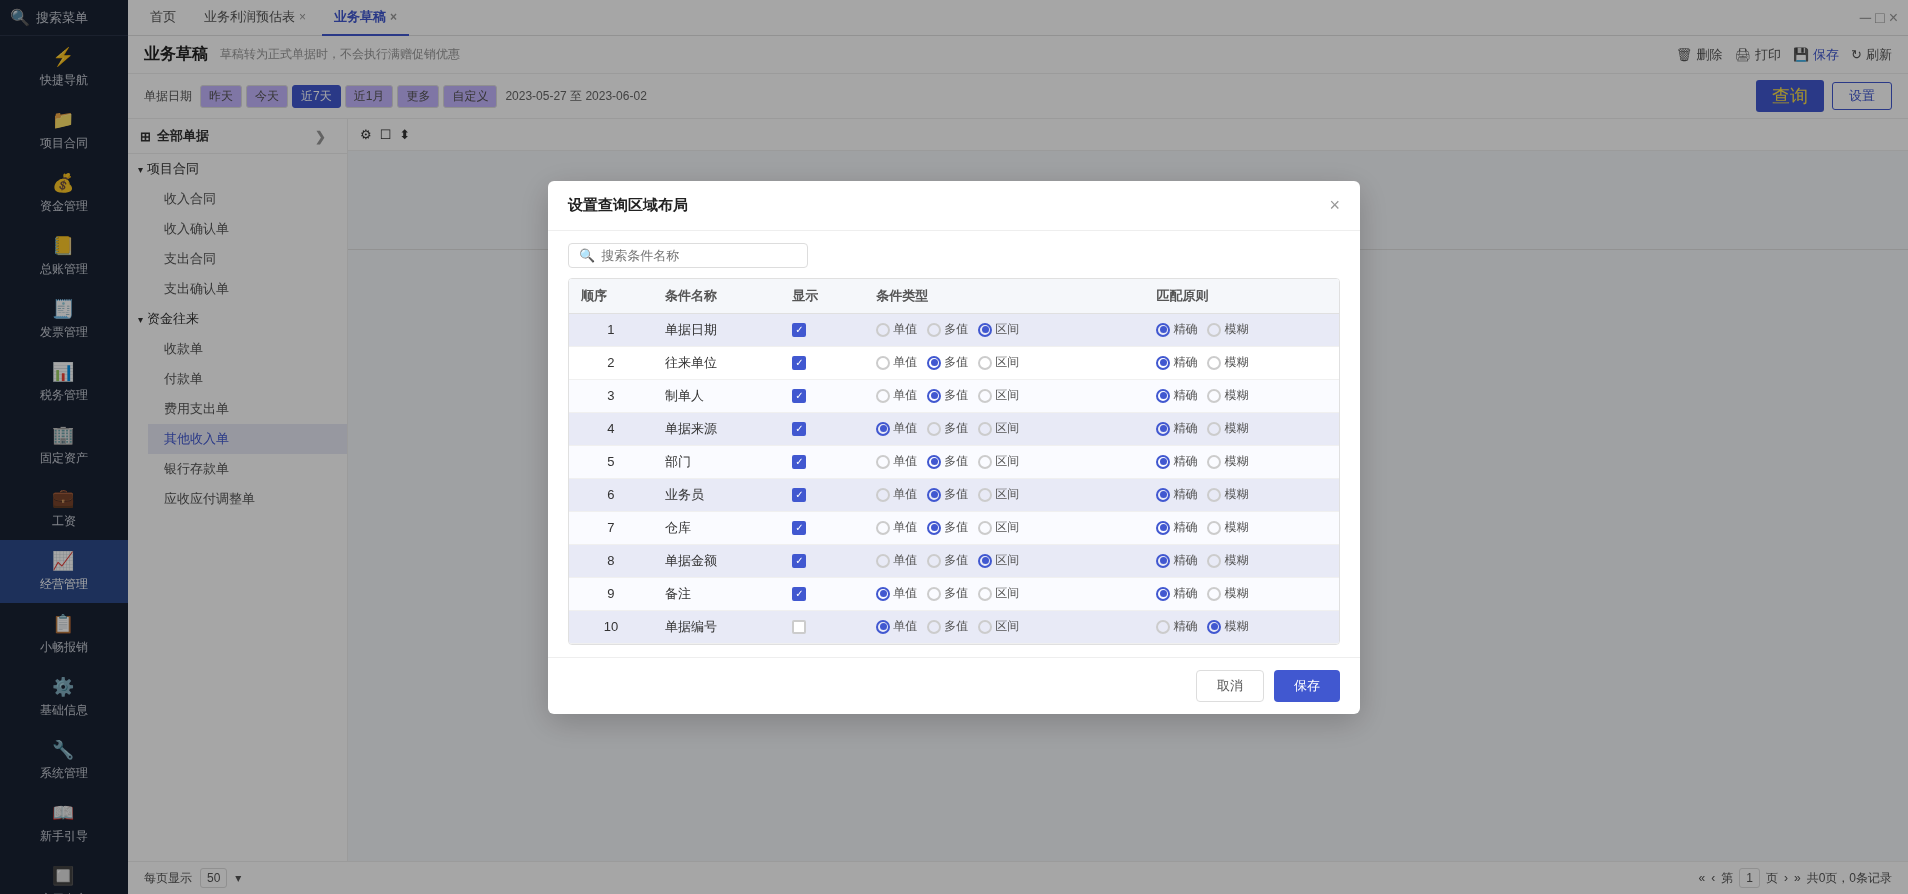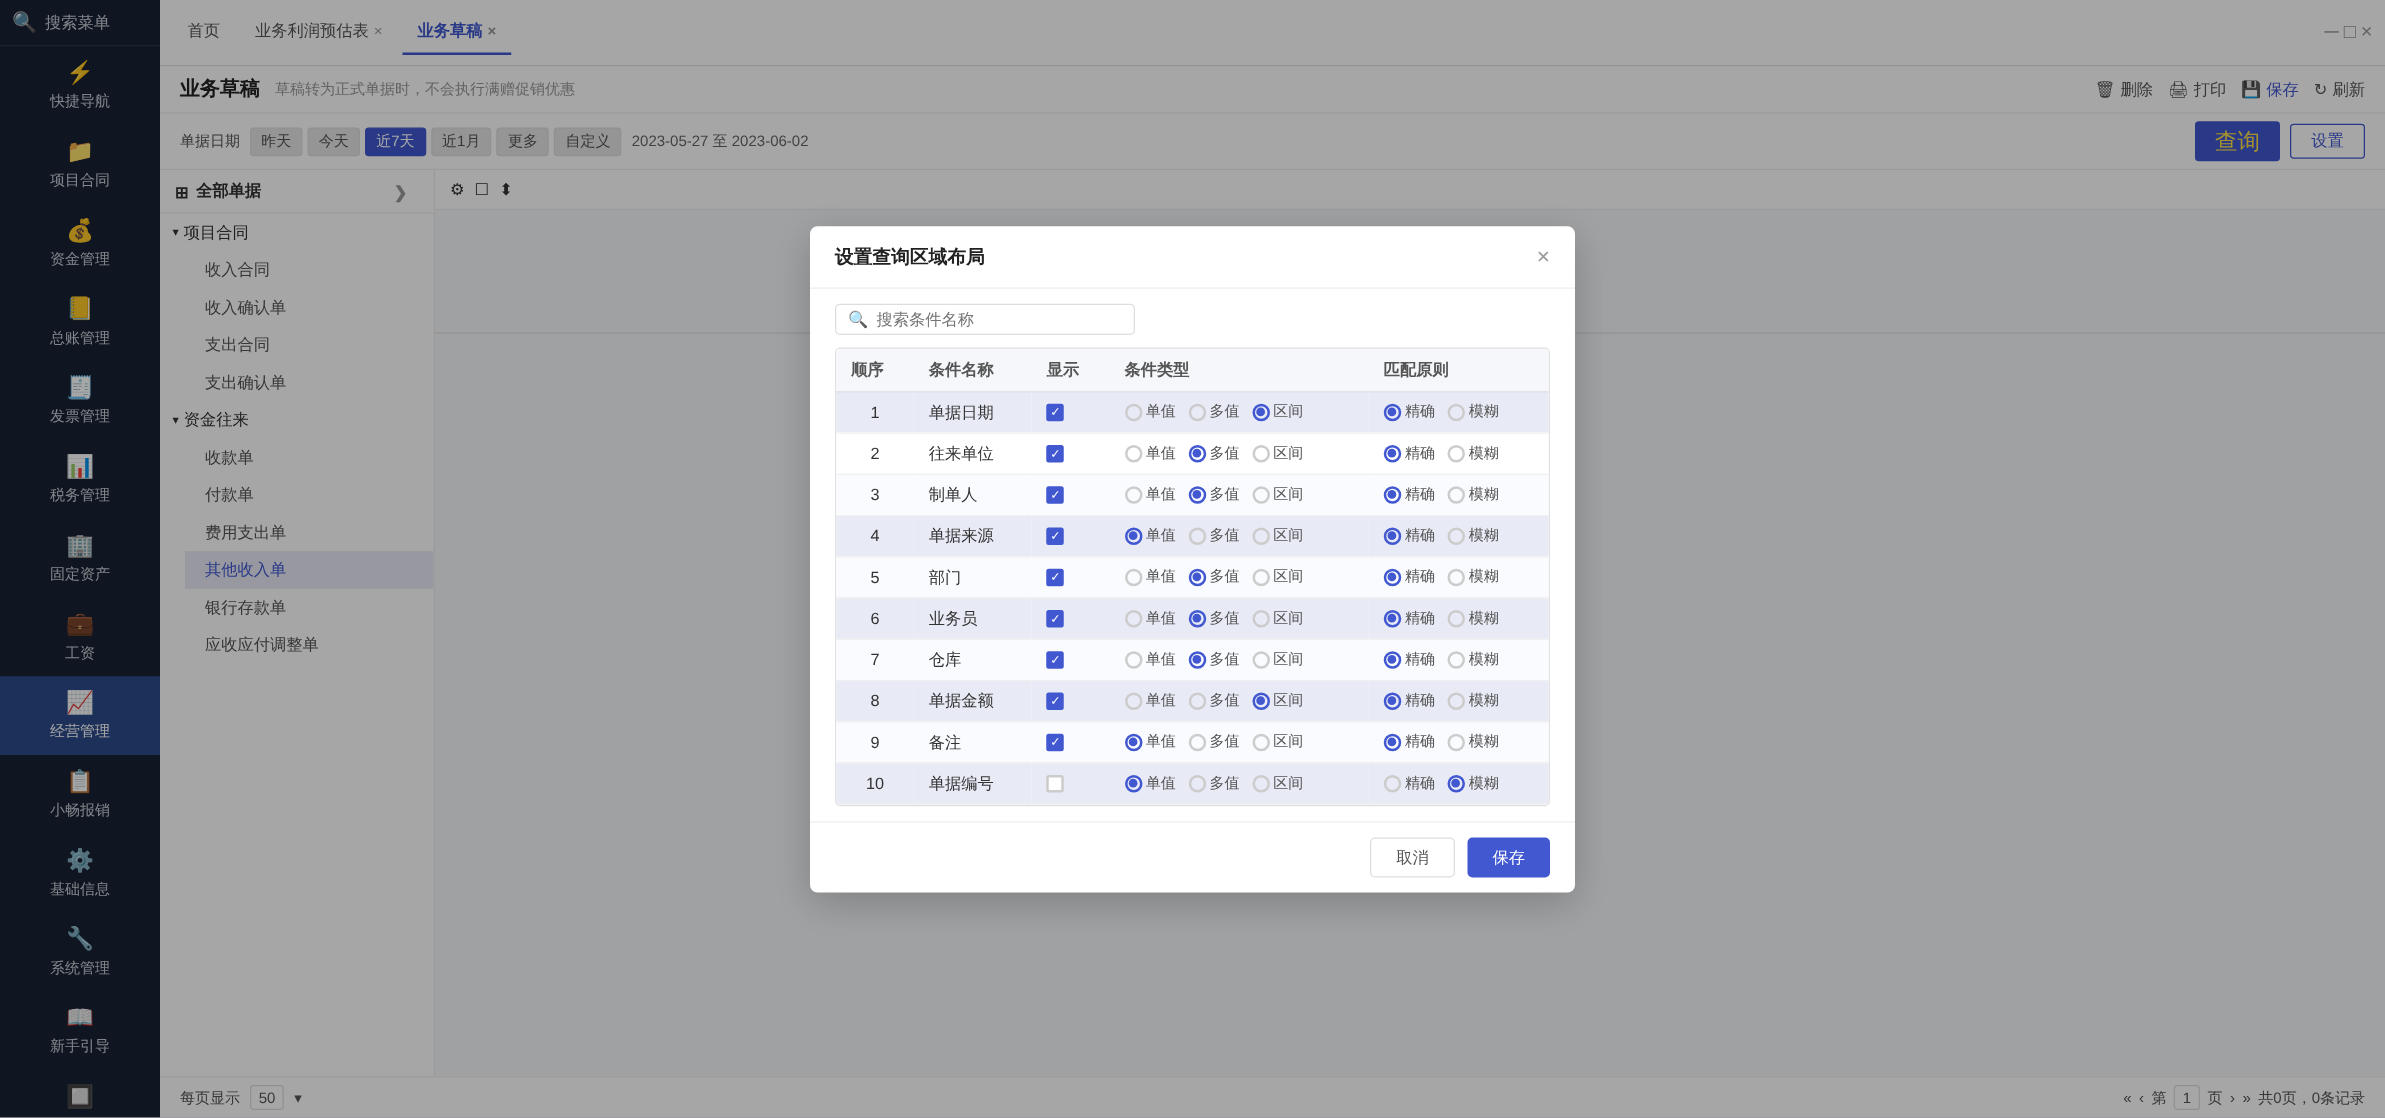--- a/index.html
+++ b/index.html
@@ -10,39 +10,39 @@
     .sidebar-item { display: flex; flex-direction: column; align-items: center; padding: 10px 0; cursor: pointer; font-size: 12px; color: #c8cdd6; gap: 4px; }
     .sidebar-item.active { background: #2d4b8a; color: #fff; }
     .sidebar-item .icon { font-size: 18px; }
     .sidebar-search { display: flex; align-items: center; padding: 8px 10px; gap: 6px; border-bottom: 1px solid #2a3448; cursor: pointer; color: #c8cdd6; font-size: 13px; }
     .sidebar-search .icon { font-size: 16px; }
 
     
     .main { flex: 1; display: flex; flex-direction: column; overflow: hidden; }
 
     
-    .tabs-bar { display: flex; align-items: center; background: #fff; border-bottom: 1px solid #e0e0e0; height: 53px; padding: 0 10px; gap: 4px; flex-shrink: 0; justify-content: space-between; }
+    .tabs-bar { display: flex; align-items: center; background: #fff; border-bottom: 1px solid #e0e0e0; height: 36px; padding: 0 10px; gap: 4px; flex-shrink: 0; justify-content: space-between; }
     .tabs-left { display: flex; align-items: center; gap: 4px; }
     .tab { display: flex; align-items: center; padding: 0 12px; height: 36px; cursor: pointer; font-size: 13px; color: #555; border-bottom: 2px solid transparent; gap: 4px; }
     .tab.active { color: #4158d0; border-bottom: 2px solid #4158d0; font-weight: bold; }
     .tab .close-btn { color: #999; font-size: 12px; cursor: pointer; }
     .tabs-right { display: flex; align-items: center; gap: 4px; color: #999; font-size: 16px; cursor: pointer; }
 
     
     .page-header { background: #fff; padding: 8px 16px; display: flex; align-items: center; gap: 12px; border-bottom: 1px solid #eee; flex-shrink: 0; }
     .page-title { font-size: 16px; font-weight: bold; color: #222; }
     .page-subtitle { font-size: 12px; color: #999; }
     .header-actions { margin-left: auto; display: flex; align-items: center; gap: 12px; color: #555; font-size: 13px; cursor: pointer; }
     .btn-action { display: flex; align-items: center; gap: 4px; color: #555; cursor: pointer; }
     .btn-save { color: #4158d0; }
 
     
     .filter-bar { background: #fff; padding: 6px 16px; display: flex; align-items: center; gap: 8px; border-bottom: 1px solid #eee; flex-shrink: 0; }
     .filter-label { font-size: 12px; color: #555; }
-    .filter-btn { padding: 2px 8px; font-size: 12px; border: 1px solid #ddd; border-radius: 3px; cursor: pointer; background: #e5e5e5; color: #555; }
+    .filter-btn { padding: 2px 8px; font-size: 12px; border: 1px solid #ddd; border-radius: 3px; cursor: pointer; background: #c4b5fd; color: #555; }
     .filter-btn.active { background: #4158d0; color: #fff; border-color: #4158d0; }
     .filter-date { font-size: 12px; color: #666; }
     .btn-query { background: #4158d0; color: #fde047; border: none; padding: 4px 16px; border-radius: 3px; cursor: pointer; font-size: 18px; margin-left: auto; }
     .btn-set { background: #fff; color: #4158d0; border: 1px solid #4158d0; padding: 4px 16px; border-radius: 3px; cursor: pointer; font-size: 13px; text-align: right; }
 
     
     .content-area { flex: 1; display: flex; gap: 0; overflow: hidden; background: #f5f7fa; }
     .left-panel { width: 220px; background: #fff; border-right: 1px solid #eee; overflow-y: auto; flex-shrink: 0; }
     .left-panel-header { display: flex; align-items: center; padding: 8px 12px; font-size: 13px; font-weight: bold; border-bottom: 1px solid #eee; gap: 6px; }
     .left-panel-collapse { width: 20px; cursor: pointer; color: #999; }
@@ -56,21 +56,21 @@
     .table-area { flex: 1; overflow: auto; }
     .table-toolbar { display: flex; align-items: center; padding: 8px 12px; gap: 8px; background: #fff; border-bottom: 1px solid #eee; }
     .table-header { display: flex; background: #f5f7fa; border-bottom: 1px solid #e0e0e0; font-size: 12px; color: #555; font-weight: bold; }
 
     
     .bottom-bar { background: #fff; border-top: 1px solid #eee; padding: 6px 16px; display: flex; align-items: center; gap: 8px; font-size: 12px; color: #555; flex-shrink: 0; }
     .bottom-bar .page-info { margin-left: auto; display: flex; align-items: center; gap: 6px; }
 
     
     .modal-overlay { position: fixed; top: 0; left: 0; right: 0; bottom: 0; background: rgba(0,0,0,0.35); z-index: 1000; display: flex; align-items: center; justify-content: center; }
-    .modal { background: #fff; border-radius: 6px; width: 612px; max-height: 560px; display: flex; flex-direction: column; box-shadow: 0 8px 32px rgba(0,0,0,0.2); }
+    .modal { background: #fff; border-radius: 6px; width: 812px; max-height: 560px; display: flex; flex-direction: column; box-shadow: 0 8px 32px rgba(0,0,0,0.2); }
     .modal-header { display: flex; align-items: center; justify-content: space-between; padding: 14px 20px; border-bottom: 1px solid #eee; }
     .modal-title { font-size: 15px; font-weight: bold; color: #222; }
     .modal-close { cursor: pointer; font-size: 18px; color: #999; }
     .modal-tabs { display: flex; padding: 0 20px; border-bottom: 1px solid #eee; gap: 24px; }
     .modal-tab { padding: 10px 0; font-size: 13px; cursor: pointer; color: #555; border-bottom: 2px solid transparent; }
     .modal-tab.active { color: #4158d0; border-bottom: 2px solid #4158d0; font-weight: bold; }
     .modal-body { flex: 1; overflow: hidden; display: flex; flex-direction: column; padding: 12px 20px; }
     .search-box { display: flex; align-items: center; border: 1px solid #ddd; border-radius: 4px; padding: 4px 10px; gap: 6px; margin-bottom: 10px; width: 240px; }
     .search-box input { border: none; outline: none; font-size: 13px; flex: 1; color: #555; }
     .search-box .icon { color: #aaa; }

